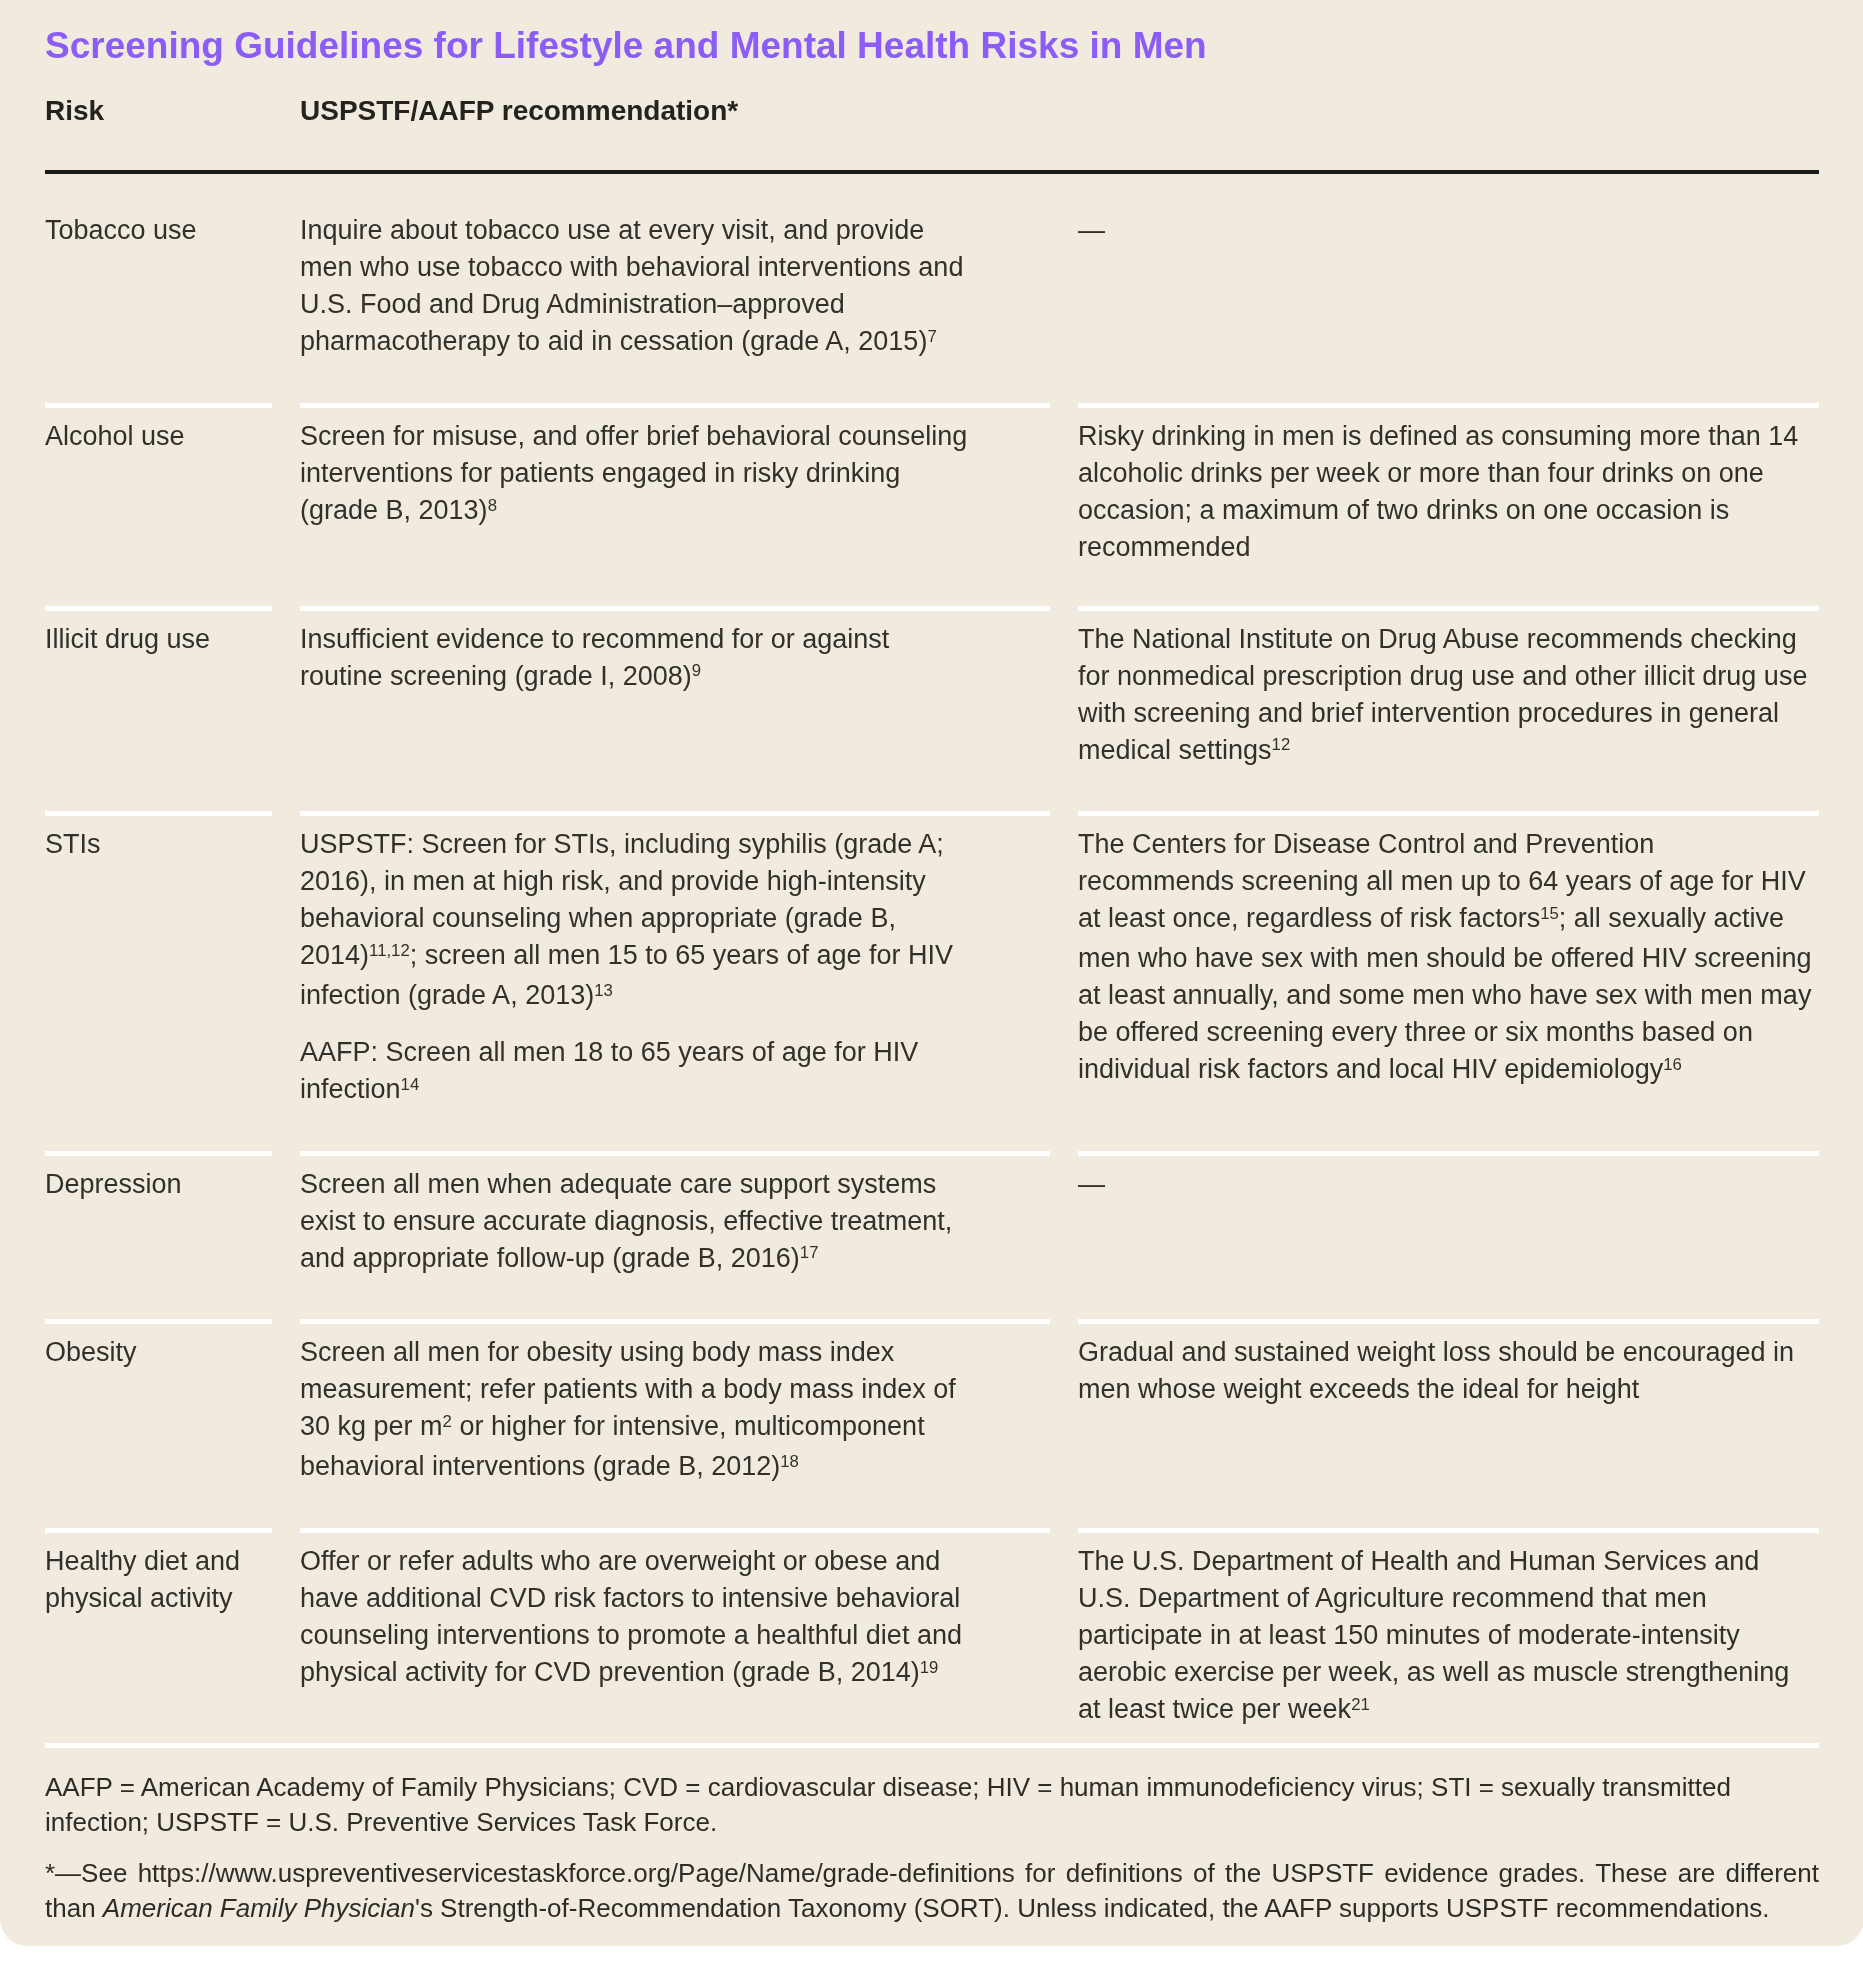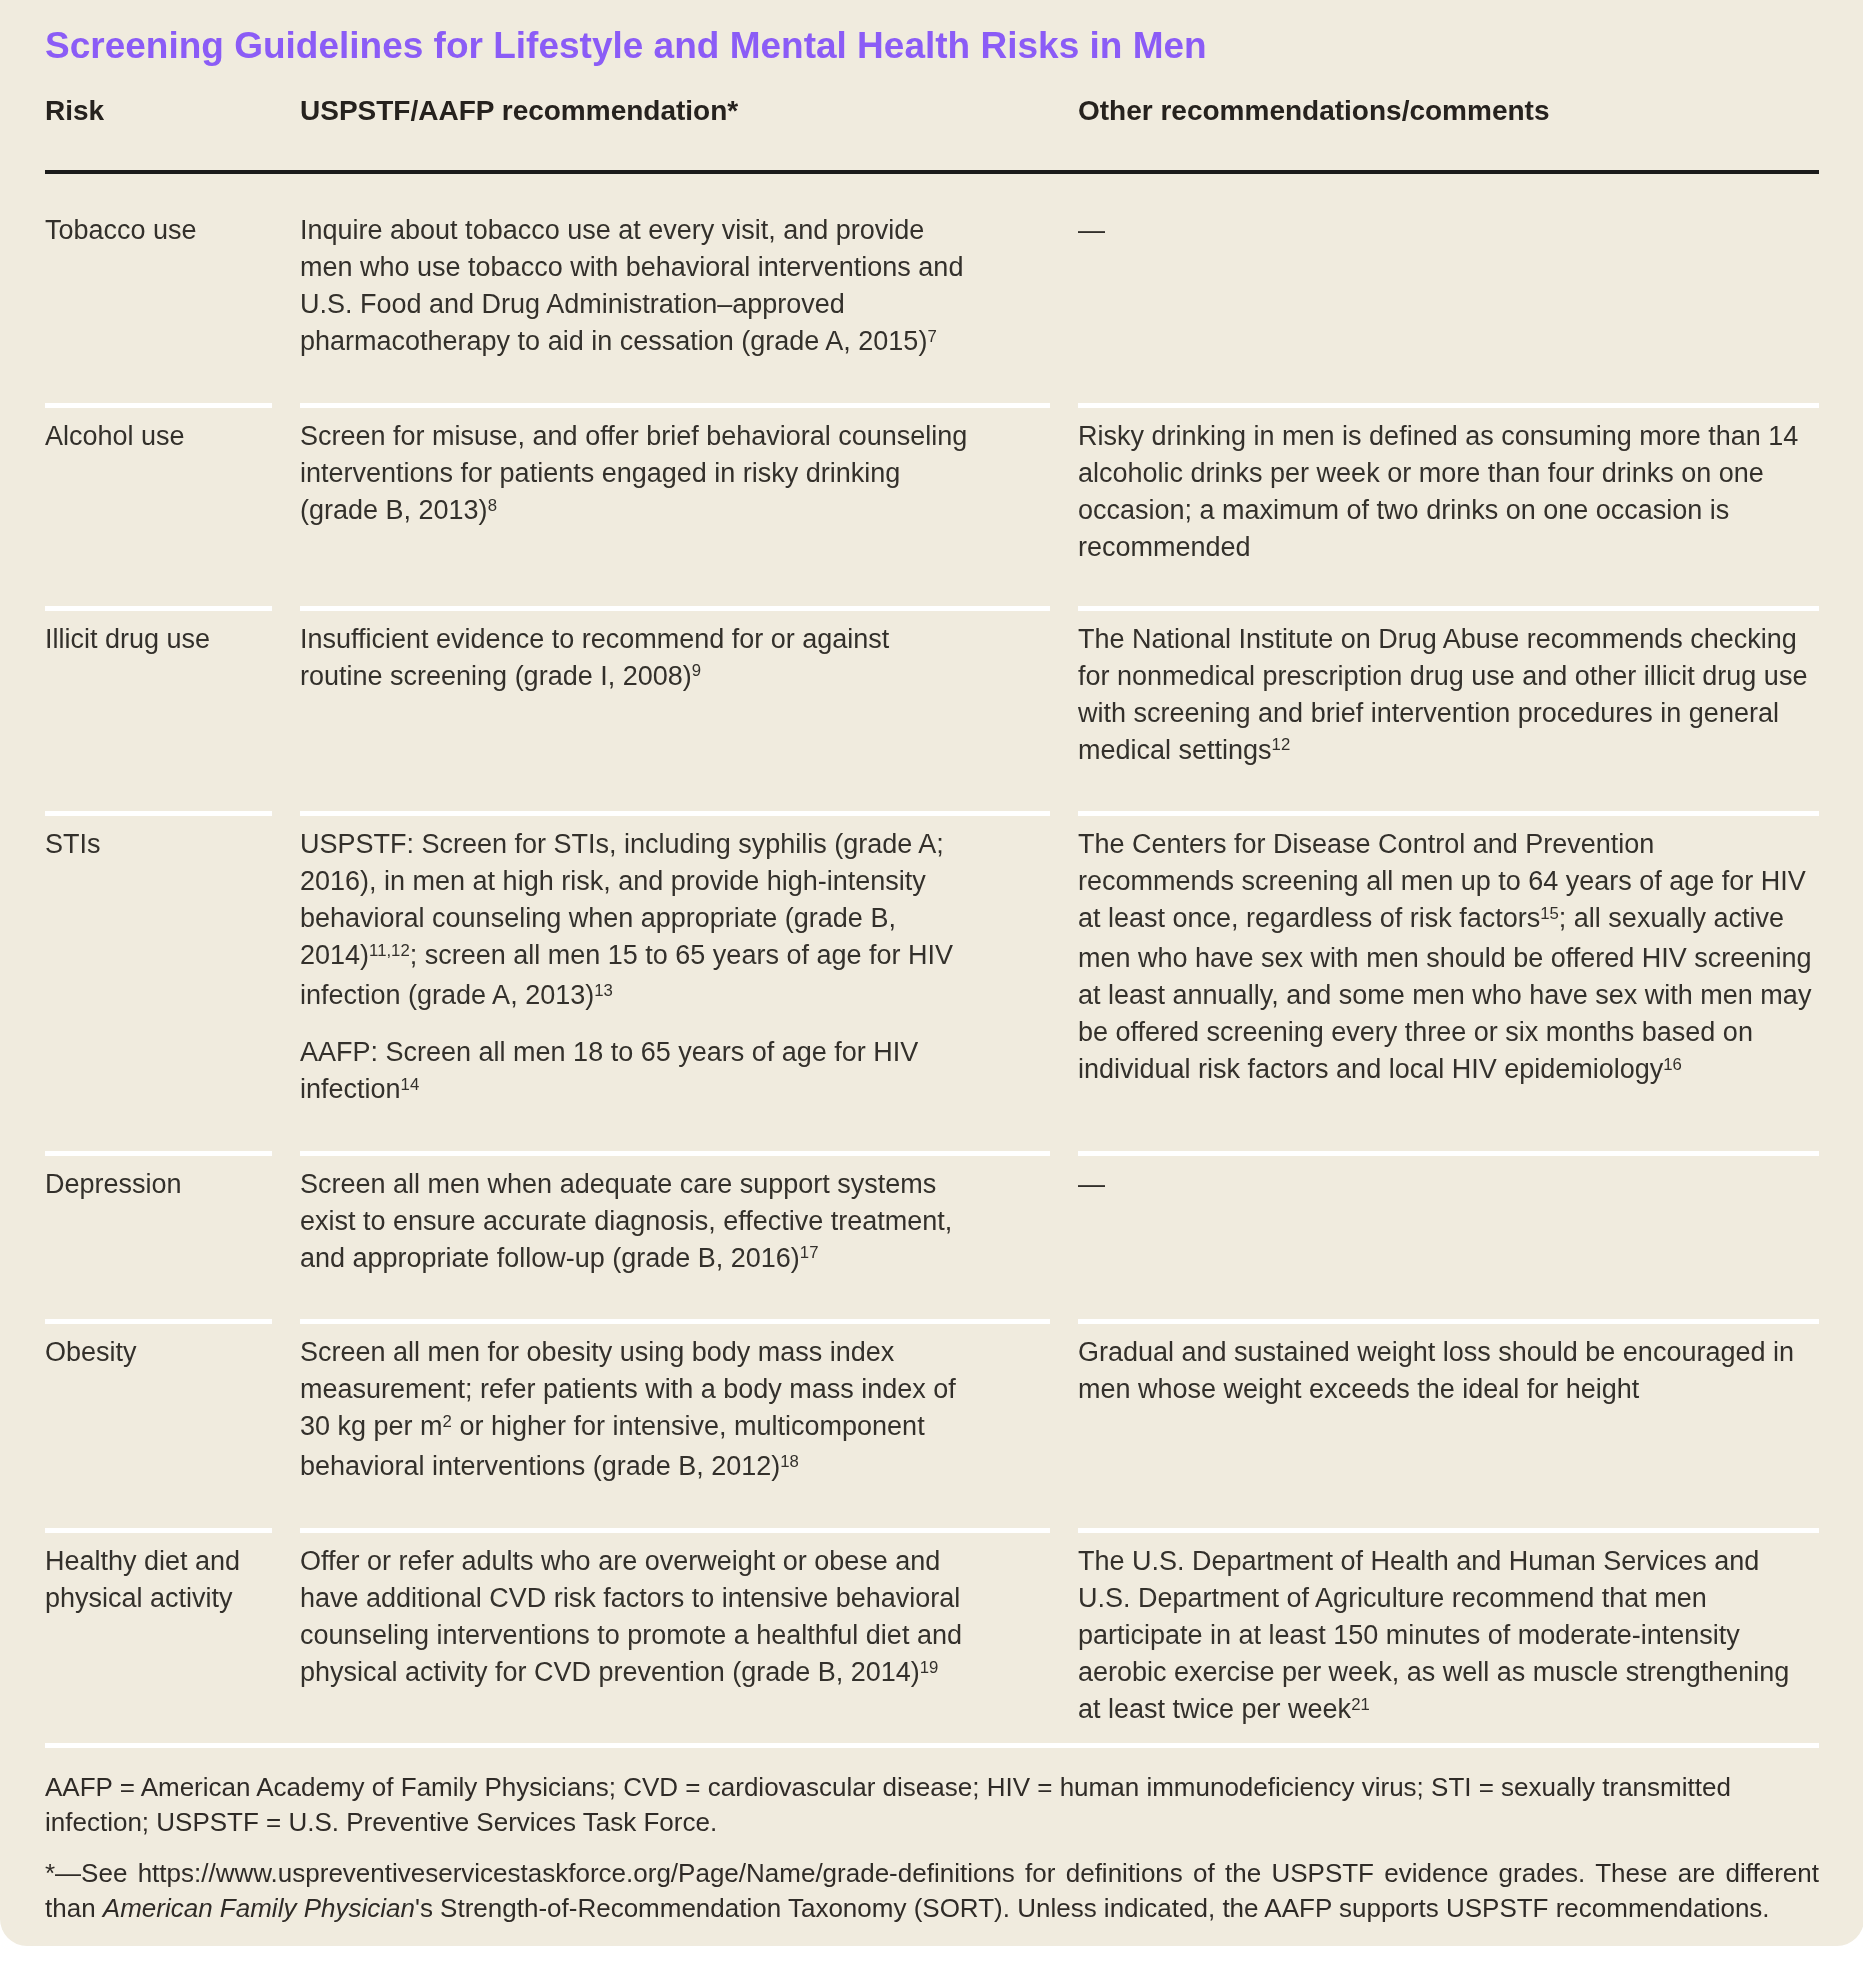--- a/index.html
+++ b/index.html
@@ -32,21 +32,20 @@
 </style>
 </head>
 <body>
 
 <div class="card">
   <div class="table-body">
     <h1 class="title">Screening Guidelines for Lifestyle and Mental Health Risks in Men</h1>
     <div class="grid">
       <div class="ghead">Risk</div>
       <div class="ghead">USPSTF/AAFP recommendation*</div>
-      <div class="ghead">Other recommendations/comments</div>
       <div class="rule"></div>
       <div class="rows"><div class="row"><div class="cell col-risk">Tobacco use</div><div class="cell col-uspstf">
               <p><span>Inquire about tobacco use at every visit, and provide men who use tobacco with behavioral interventions and U.S. Food and Drug Administration–approved pharmacotherapy to aid in cessation (grade A, 2015)</span><span class="sup">7</span></p>
             </div><div class="cell col-other">
               <p><span>—</span></p>
             </div></div><div class="row"><div class="cell col-risk">Alcohol use</div><div class="cell col-uspstf">
               <p><span>Screen for misuse, and offer brief behavioral counseling interventions for patients engaged in risky drinking (grade B, 2013)</span><span class="sup">8</span></p>
             </div><div class="cell col-other">
               <p><span>Risky drinking in men is defined as consuming more than 14 alcoholic drinks per week or more than four drinks on one occasion; a maximum of two drinks on one occasion is recommended</span></p>
             </div></div><div class="row"><div class="cell col-risk">Illicit drug use</div><div class="cell col-uspstf">

